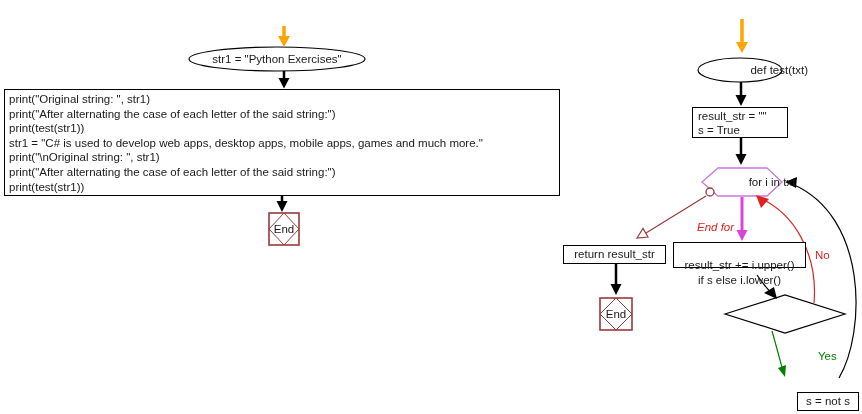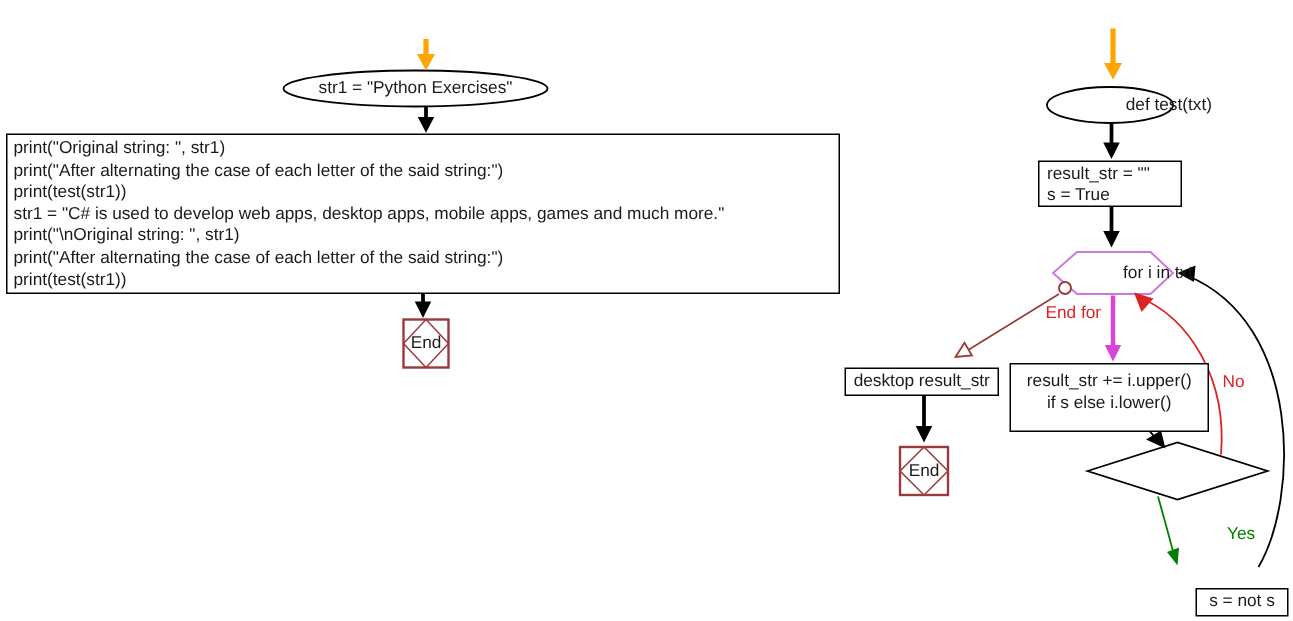--- a/index.html
+++ b/index.html
@@ -83,31 +83,31 @@
 
   <div class="lbl ctr" style="left:724px;top:63px;width:84px;text-align:right;">def test(txt)</div>
 
   <div class="boxnode" style="left:692px;top:107px;width:96px;height:31px;padding:1px 0 0 5px;line-height:14px;">
     <span class="code-line">result_str = ""</span>
     <span class="code-line">s = True</span>
   </div>
 
   <div class="lbl ctr" style="left:704px;top:175px;width:80px;margin-left:28px;">for i in txt</div>
 
-  <div class="lbl red" style="left:697px;top:202px;width:48px;">End for</div>
+  <div class="lbl red" style="left:697px;top:220px;width:48px;font-style:italic;">End for</div>
 
-  <div class="boxnode ctr" style="left:673px;top:242px;width:133px;height:46px;padding-top:4px;line-height:14.5px;">
+  <div class="boxnode ctr" style="left:673px;top:242px;width:133px;height:26px;padding-top:15px;line-height:14.5px;">
     <span class="code-line" style="white-space:normal;">result_str += i.upper()</span>
     <span class="code-line" style="white-space:normal;">if s else i.lower()</span>
   </div>
 
 
   <div class="lbl red" style="left:815px;top:248px;width:26px;">No</div>
 
   <div class="lbl green" style="left:818px;top:349px;width:32px;">Yes</div>
 
   <div class="boxnode ctr" style="left:797px;top:392px;width:62px;height:19px;line-height:16px;">s = not s</div>
 
-  <div class="boxnode ctr" style="left:563px;top:245px;width:103px;height:19px;line-height:16px;">desktop result_str</div>
+  <div class="boxnode ctr" style="left:563px;top:245px;width:103px;height:19px;line-height:16px;">return result_str</div>
 
   <div class="lbl ctr" style="left:600px;top:307px;width:32px;">End</div>
 
 </div>
 
 </body></html>

